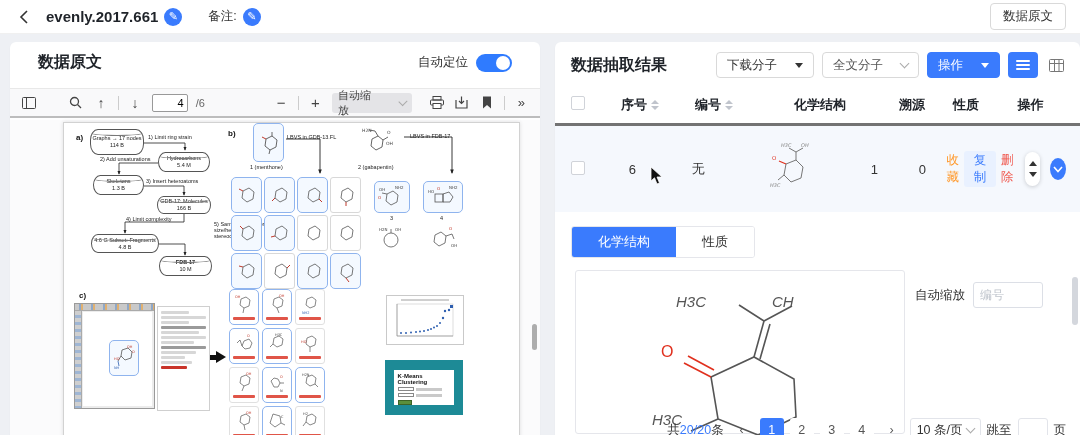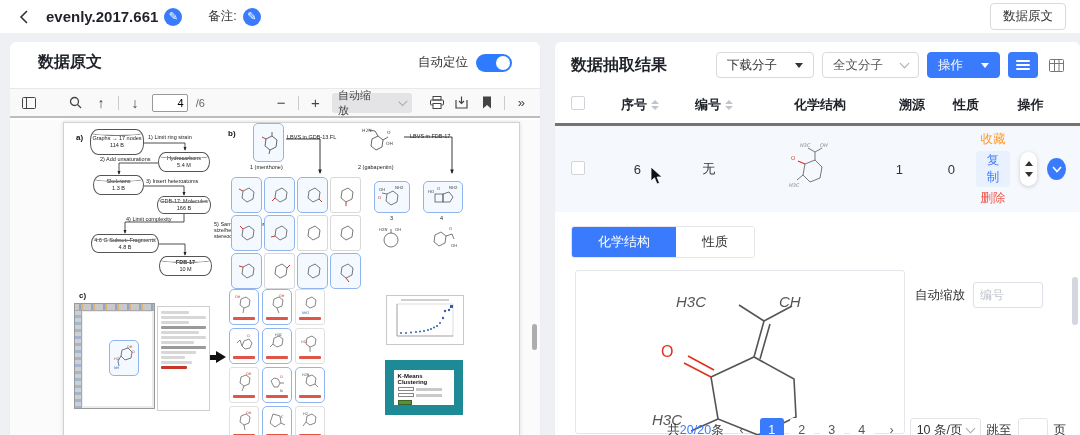--- a/index.html
+++ b/index.html
@@ -88,21 +88,21 @@
   .tbl-head { display:flex; align-items:center; height:40px; padding:0 10px 0 16px; border-bottom:3px solid #737373; font-size:13px; color:#1f2329; font-weight:bold; }
   .tbl-row { display:flex; align-items:center; height:86px; padding:0 10px 0 16px; background:#f5f8fd; font-size:13px; color:#333; }
   .col-cb { width:38px; } .col-seq { width:62px; text-align:center; } .col-code { width:86px; text-align:center; }
   .col-str { width:126px; text-align:center; } .col-tr { width:58px; text-align:center; } .col-pr { width:50px; text-align:center; }
   .col-op { flex:1; text-align:center; }
   .cb { display:inline-block; width:14px; height:14px; border:1px solid #d0d3d9; border-radius:2px; background:#fff; cursor:pointer; }
   .sort { display:inline-flex; flex-direction:column; gap:2px; margin-left:4px; vertical-align:1px; }
   .sort i { width:0; height:0; border-left:4px solid transparent; border-right:4px solid transparent; }
   .sort .up { border-bottom:4px solid #c0c4cc; } .sort .dn { border-top:4px solid #c0c4cc; }
   .hcell { display:flex; align-items:center; justify-content:center; }
-  .op-stack { display:flex; flex-direction:column; gap:3px; align-items:center; font-size:12.5px; }
+  .op-stack { display:flex; gap:3px; align-items:center; font-size:12.5px; }
   .act-fav { color:#ff9a2e; cursor:pointer; }
   .act-copy { color:#3a7bfd; background:#e9f1ff; border-radius:3px; padding:1px 8px; cursor:pointer; }
   .act-del { color:#f05a50; cursor:pointer; }
   .spinner { width:20px; height:34px; background:#fff; border-radius:10px; box-shadow:0 1px 4px rgba(0,0,0,.18); display:flex; flex-direction:column; align-items:center; justify-content:center; gap:6px; margin-left:10px; cursor:pointer; }
   .spinner i { width:0; height:0; border-left:4px solid transparent; border-right:4px solid transparent; }
   .spinner .up { border-bottom:5px solid #333; } .spinner .dn { border-top:5px solid #333; }
   .blue-circle { width:22px; height:22px; border-radius:50%; background:#3a7bfd; display:flex; align-items:center; justify-content:center; margin-left:10px; cursor:pointer; }
 
   .tabs { display:flex; margin:14px 0 0 16px; border:1px solid #e5e6eb; border-radius:3px; width:max-content; overflow:hidden; }
   .tab { padding:6px 26px; font-size:13px; background:#fff; color:#333; cursor:pointer; }
@@ -670,21 +670,21 @@
 
   <div class="structure-box">
     <svg class="abs" style="left:60px;top:8px;" width="220" height="156" viewBox="0 0 220 156">
       <path d="M75 98 118 78 158 100 160 138 122 156 82 140 Z" fill="none" stroke="#555" stroke-width="1.6"></path>
       <path d="M118 78 128 42 M124 80 134 45" stroke="#555" stroke-width="1.6"></path>
       <path d="M128 42 103 26 M128 42 156 27" stroke="#555" stroke-width="1.6"></path>
       <path d="M75 98 48 84 M78 91 52 77" stroke="#e0301e" stroke-width="1.6"></path>
       <path d="M82 140 55 152" stroke="#555" stroke-width="1.6"></path>
     </svg>
     <span class="mol-label" style="left:100px;top:22px;">H3C</span>
-    <span class="mol-label" style="left:203px;top:22px;">CH</span>
+    <span class="mol-label" style="left:196px;top:22px;">CH</span>
     <span class="mol-label red" style="left:85px;top:72px;">O</span>
     <span class="mol-label" style="left:76px;top:140px;">H3C</span>
   </div>
 
   <div class="detail-col">
     <div class="d-row">
       <span>自动缩放</span>
       <input class="d-input" placeholder="编号" style="">
     </div>
   </div>

